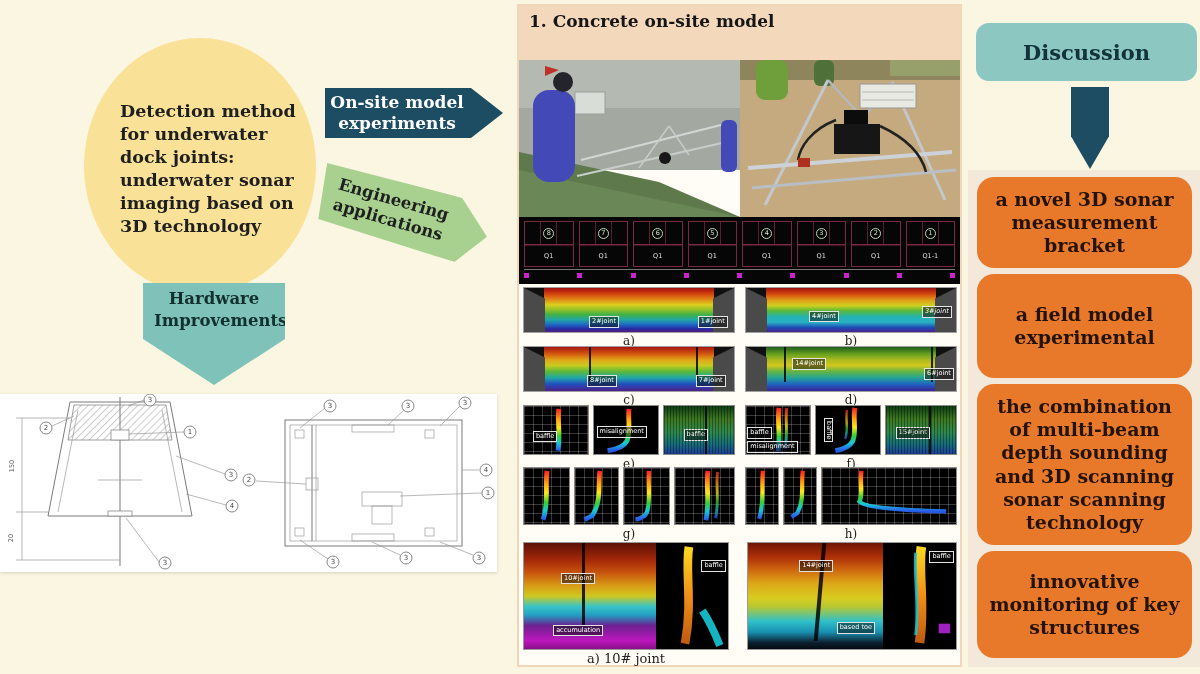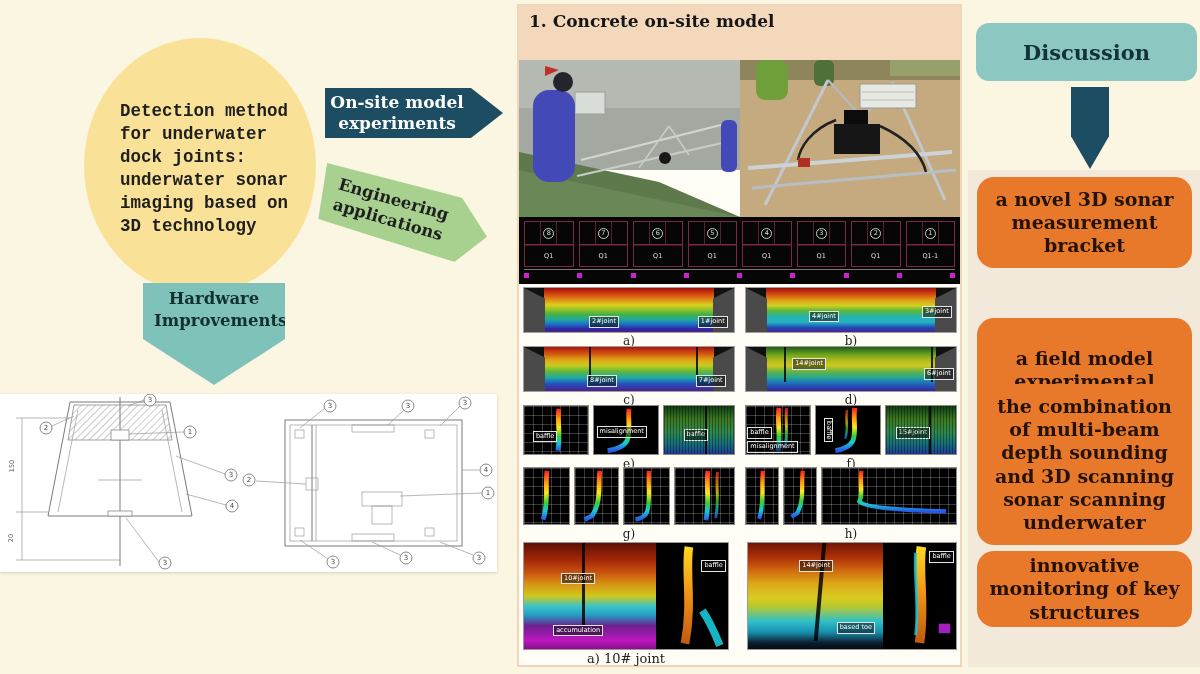--- a/index.html
+++ b/index.html
@@ -7,21 +7,21 @@
     --teal-dark:#1c4d62; --teal-light:#8cc7c2; --teal-mid:#7fc2ba;
     --green:#a8d190; --orange:#e8792b; --ink:#1f1f1f; --strip:#f2e9da;
   }
   *{margin:0;padding:0;box-sizing:border-box;}
   body{font-family:"DejaVu Serif",serif;background:#888;}
   #stage{position:relative;width:1200px;height:674px;background:var(--cream);overflow:hidden;}
 
   
   .circle{position:absolute;left:84px;top:38px;width:232px;height:256px;border-radius:50%;
     background:var(--yellow);display:flex;align-items:center;}
-  .circle .txt{padding:6px 20px 0 36px;font-weight:bold;font-size:17.5px;line-height:1.32;color:var(--ink);font-family:Liberation Mono, monospace;}
+  .circle .txt{padding:6px 20px 0 36px;font-weight:bold;font-size:17.5px;line-height:1.32;color:var(--ink);}
   .arrow-right{position:absolute;left:325px;top:88px;width:178px;height:50px;background:var(--teal-dark);
     clip-path:polygon(0 0,82% 0,100% 50%,82% 100%,0 100%);
     color:#fff;font-weight:bold;font-size:17px;line-height:1.25;display:flex;align-items:center;justify-content:center;
     text-align:center;padding-right:34px;}
   .arrow-green{position:absolute;left:316px;top:182px;width:174px;height:64px;background:var(--green);
     transform:rotate(16deg);clip-path:polygon(0 6%,80% 0,100% 48%,86% 100%,4% 94%);
     color:var(--ink);font-weight:bold;font-size:16.5px;line-height:1.25;display:flex;align-items:center;justify-content:center;
     text-align:center;padding-right:26px;}
   .banner-down{position:absolute;left:143px;top:283px;width:142px;height:102px;background:var(--teal-mid);
     clip-path:polygon(0 0,100% 0,100% 55%,50% 100%,0 55%);
@@ -406,21 +406,21 @@
         <span class="slabel" style="right:3%;bottom:10%;">1#joint</span>
       </div>
       <div class="cap">a)</div>
     </div>
     <div class="figrow" style="left:226px;top:281px;width:212px;">
       <div class="pano">
         <div class="grad grad-b"></div>
         <div class="sideL"></div>
         <div class="sideR"></div>
         <span class="slabel" style="left:30%;bottom:22%;">4#joint</span>
-        <span class="slabel" style="right:2%;bottom:32%;">3#joint</span>
+        <span class="slabel" style="right:2%;bottom:32%;font-style:italic;">3#joint</span>
       </div>
       <div class="cap">b)</div>
     </div>
 
     <div class="figrow" style="left:4px;top:340px;width:212px;">
       <div class="pano">
         <div class="grad grad-c"></div>
         <div class="sideL"></div>
         <div class="sideR"></div>
         <div class="vcrack" style="left:31%;bottom:22%;"></div>
@@ -566,17 +566,17 @@
 
   <div class="rstrip"></div>
 
   <div class="discussion">
     <span>Discussion</span>
   </div>
 
   <div class="dnarrow"></div>
 
   <div class="obox" style="top:177px;height:91px;">a novel 3D sonar measurement bracket</div>
-  <div class="obox" style="top:274px;height:104px;margin-top:44px;">a field model experimental</div>
-  <div class="obox" style="top:384px;height:161px;">the combination of multi-beam depth sounding and 3D scanning sonar scanning underwater</div>
-  <div class="obox" style="top:551px;height:76px;">innovative monitoring of key structures</div>
+  <div class="obox" style="top:274px;height:104px;">a field model experimental</div>
+  <div class="obox" style="top:384px;height:161px;">the combination of multi-beam depth sounding and 3D scanning sonar scanning technology</div>
+  <div class="obox" style="top:551px;height:107px;">innovative monitoring of key structures</div>
 
 </div>
 
 </body></html>

